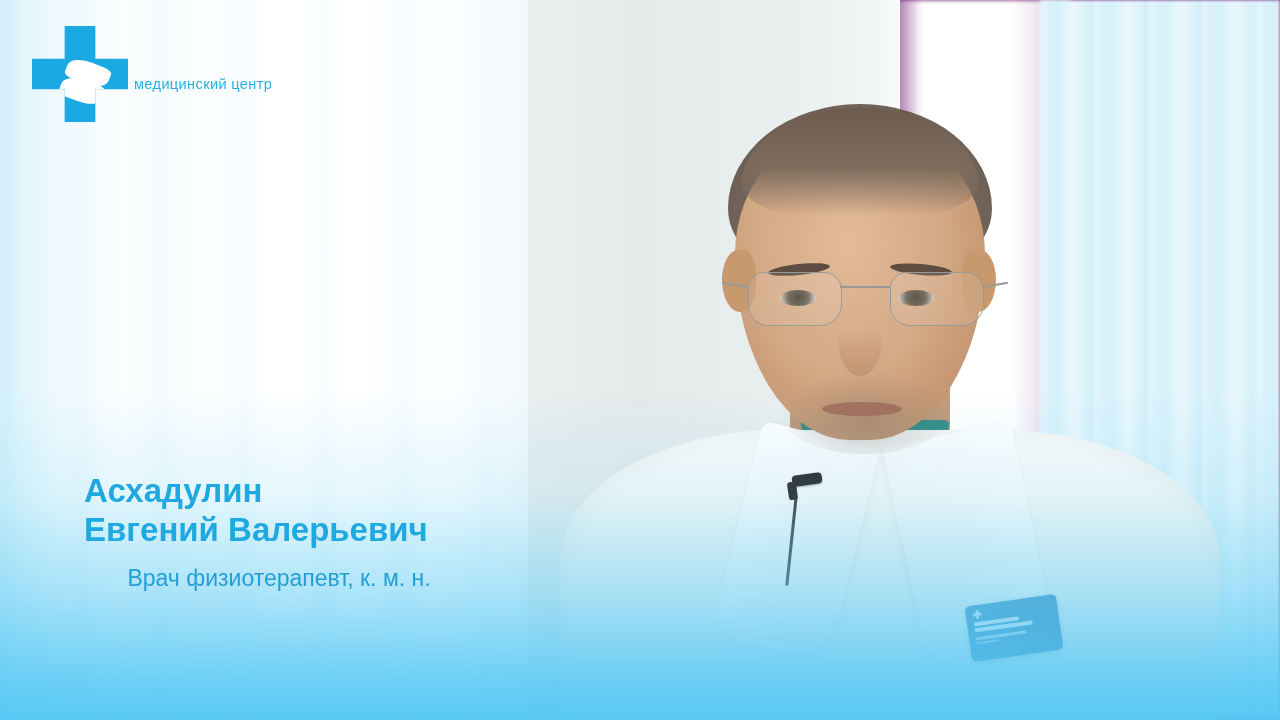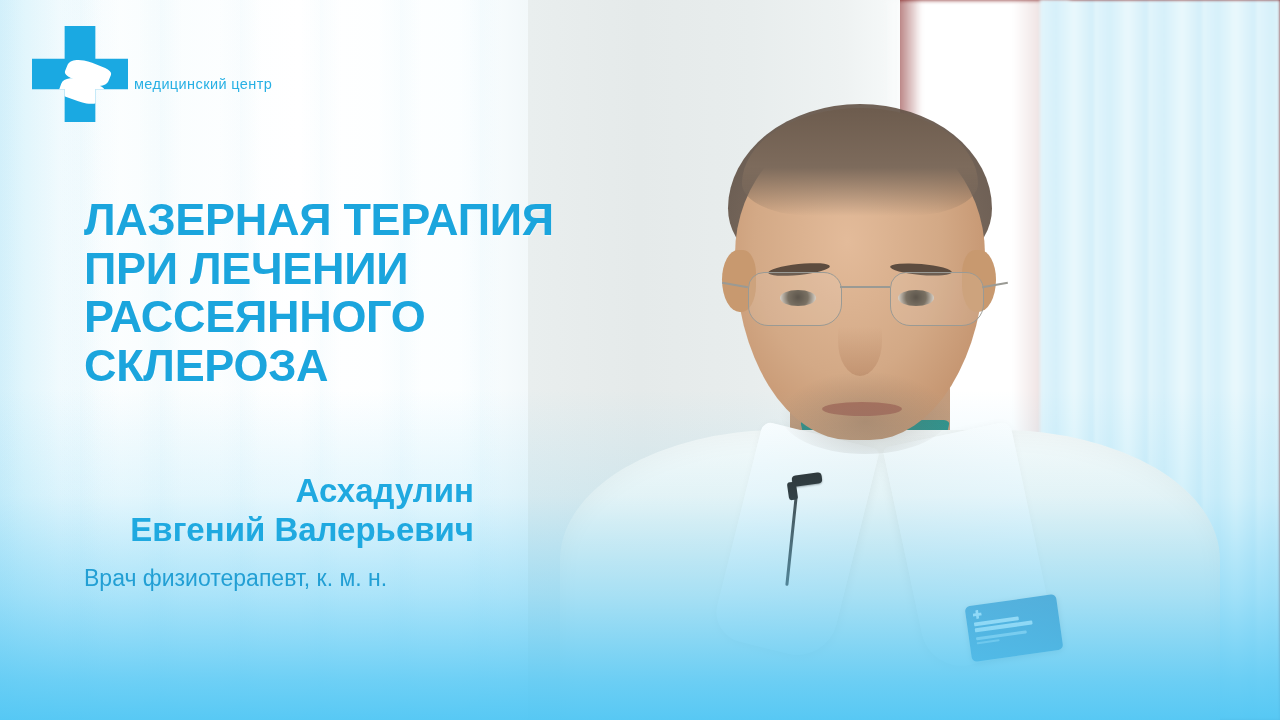--- a/index.html
+++ b/index.html
@@ -6,21 +6,21 @@
     margin: 0;
     padding: 0;
     background: #000;
   }
   .frame {
     position: relative;
     width: 1280px;
     height: 720px;
     overflow: hidden;
     font-family: "Liberation Sans", sans-serif;
-    background: #7f1d1d;
+    background: #701a75;
   }
 
   
   .photo-layer {
     position: absolute;
     inset: 0;
     overflow: hidden;
   }
   
   .wall-left {
@@ -324,32 +324,32 @@
     font-weight: bold;
     line-height: 1.08;
     letter-spacing: -0.3px;
     white-space: pre-line;
     text-shadow: 0 1px 2px rgba(255,255,255,.7);
   }
   .doctor-name {
     position: absolute;
     left: 84px; top: 472px;
     width: 390px;
-    text-align: right;
+    text-align: left;
     color: #1fa9e0;
     font-size: 33px;
     font-weight: bold;
     line-height: 1.18;
     white-space: pre-line;
   }
   .doctor-role {
     position: absolute;
     left: 84px; top: 565px;
     width: 390px;
-    text-align: left;
+    text-align: center;
     color: #229fd4;
     font-size: 23px;
     line-height: 1.2;
     white-space: nowrap;
   }
 </style>
 </head>
 <body>
 
 <div class="frame">
@@ -405,22 +405,18 @@
   <div class="bottom-wash"></div>
 
   <div class="logo">
     <div class="cross">
       <div class="hand hand-a"></div>
       <div class="hand hand-b"></div>
     </div>
     <div class="logo-sub">медицинский центр</div>
   </div>
 
-  <div class="headline">ЛАЗЕРНАЯ ТЕРАПИЯ
-ПРИ ЛЕЧЕНИИ
-РАССЕЯННОГО
-СКЛЕРОЗА</div>
 
   <div class="doctor-name">Асхадулин
 Евгений Валерьевич</div>
   <div class="doctor-role">Врач физиотерапевт, к. м. н.</div>
 
 </div>
 
 </body></html>

